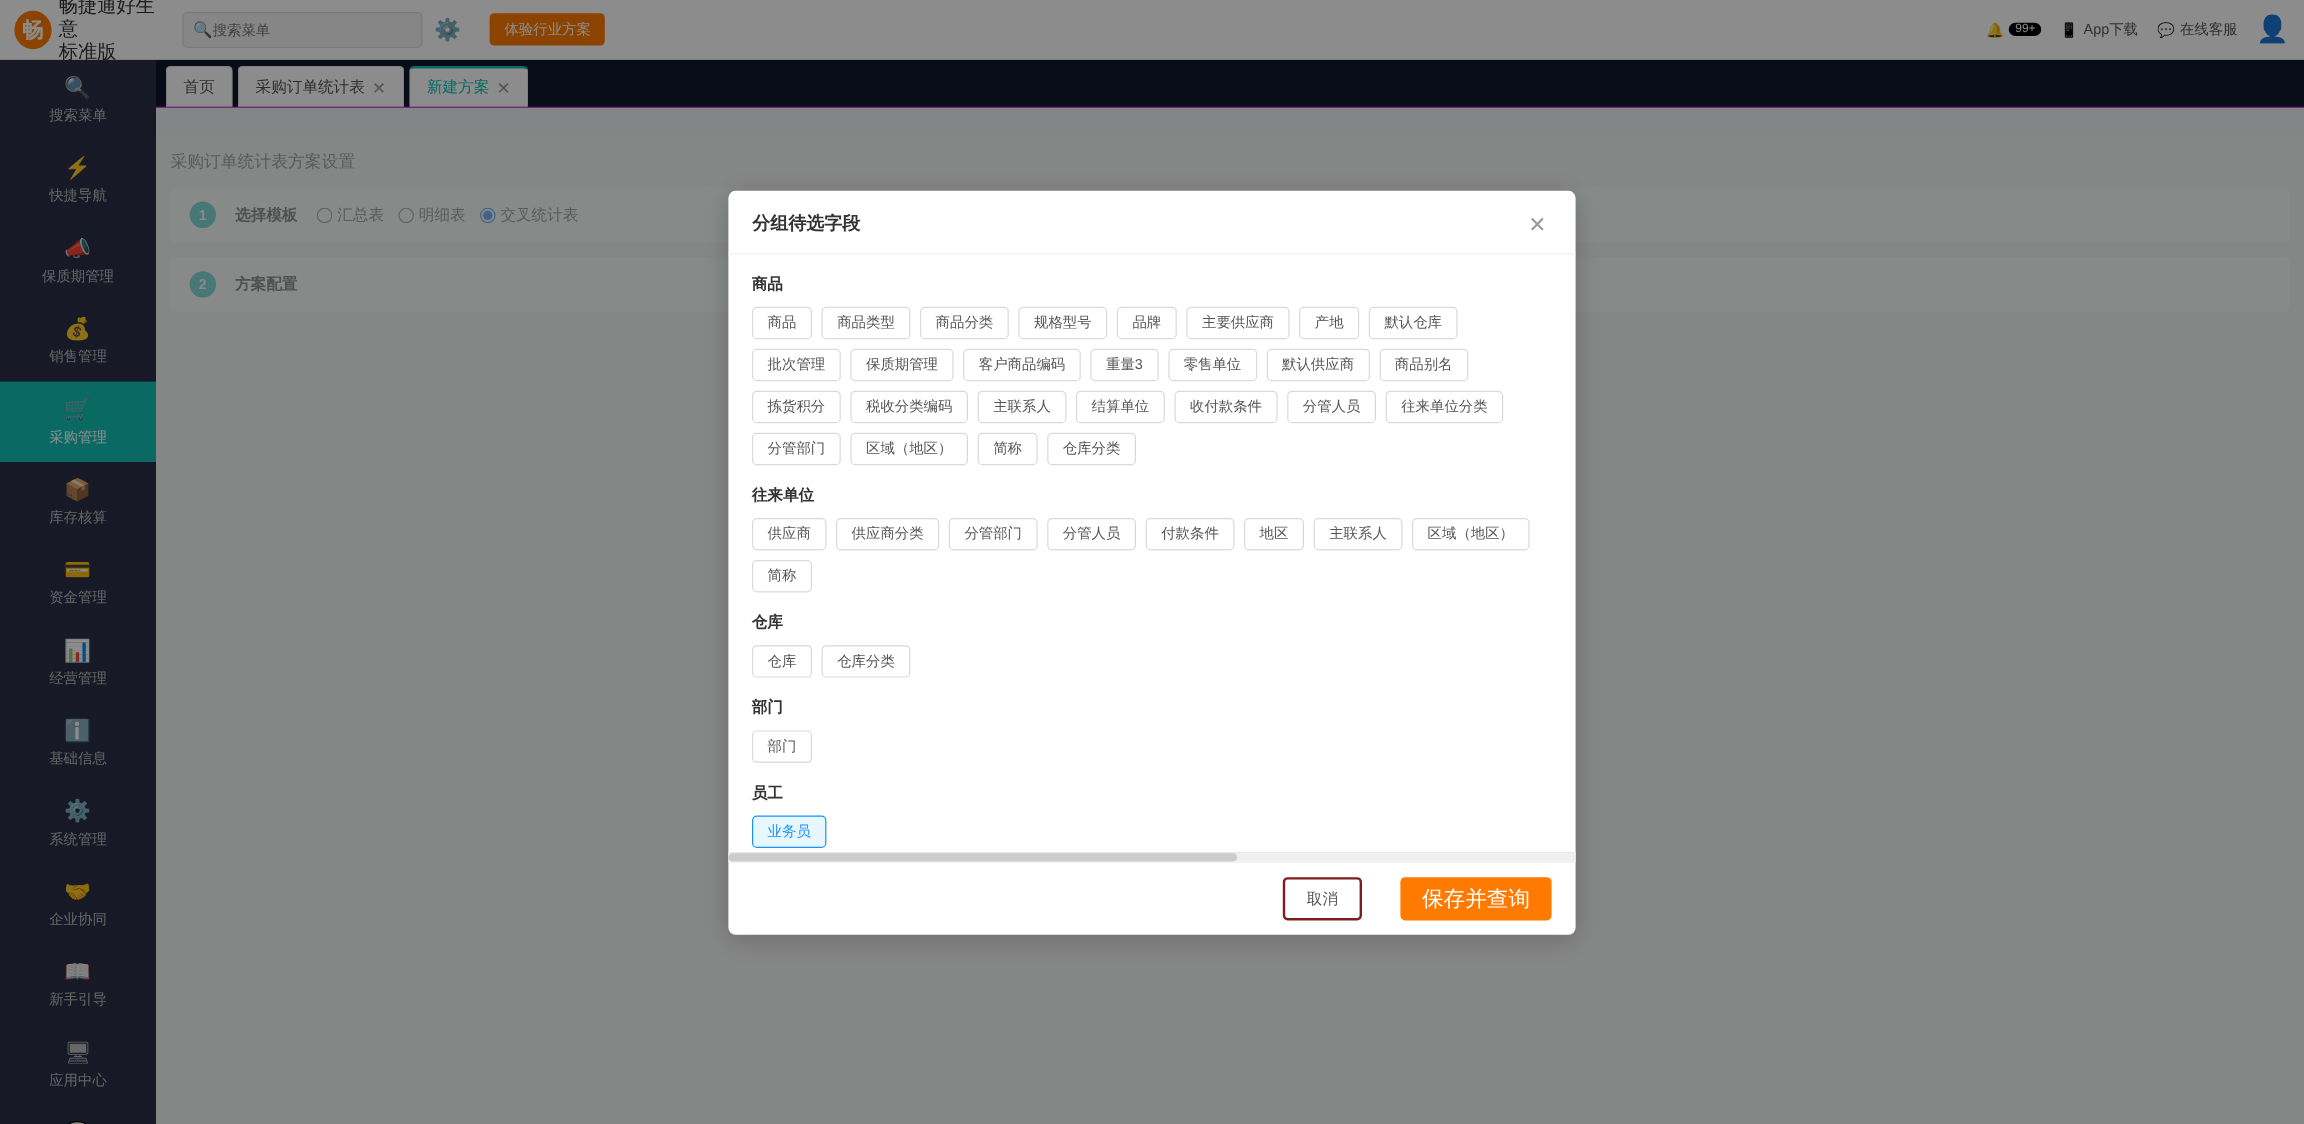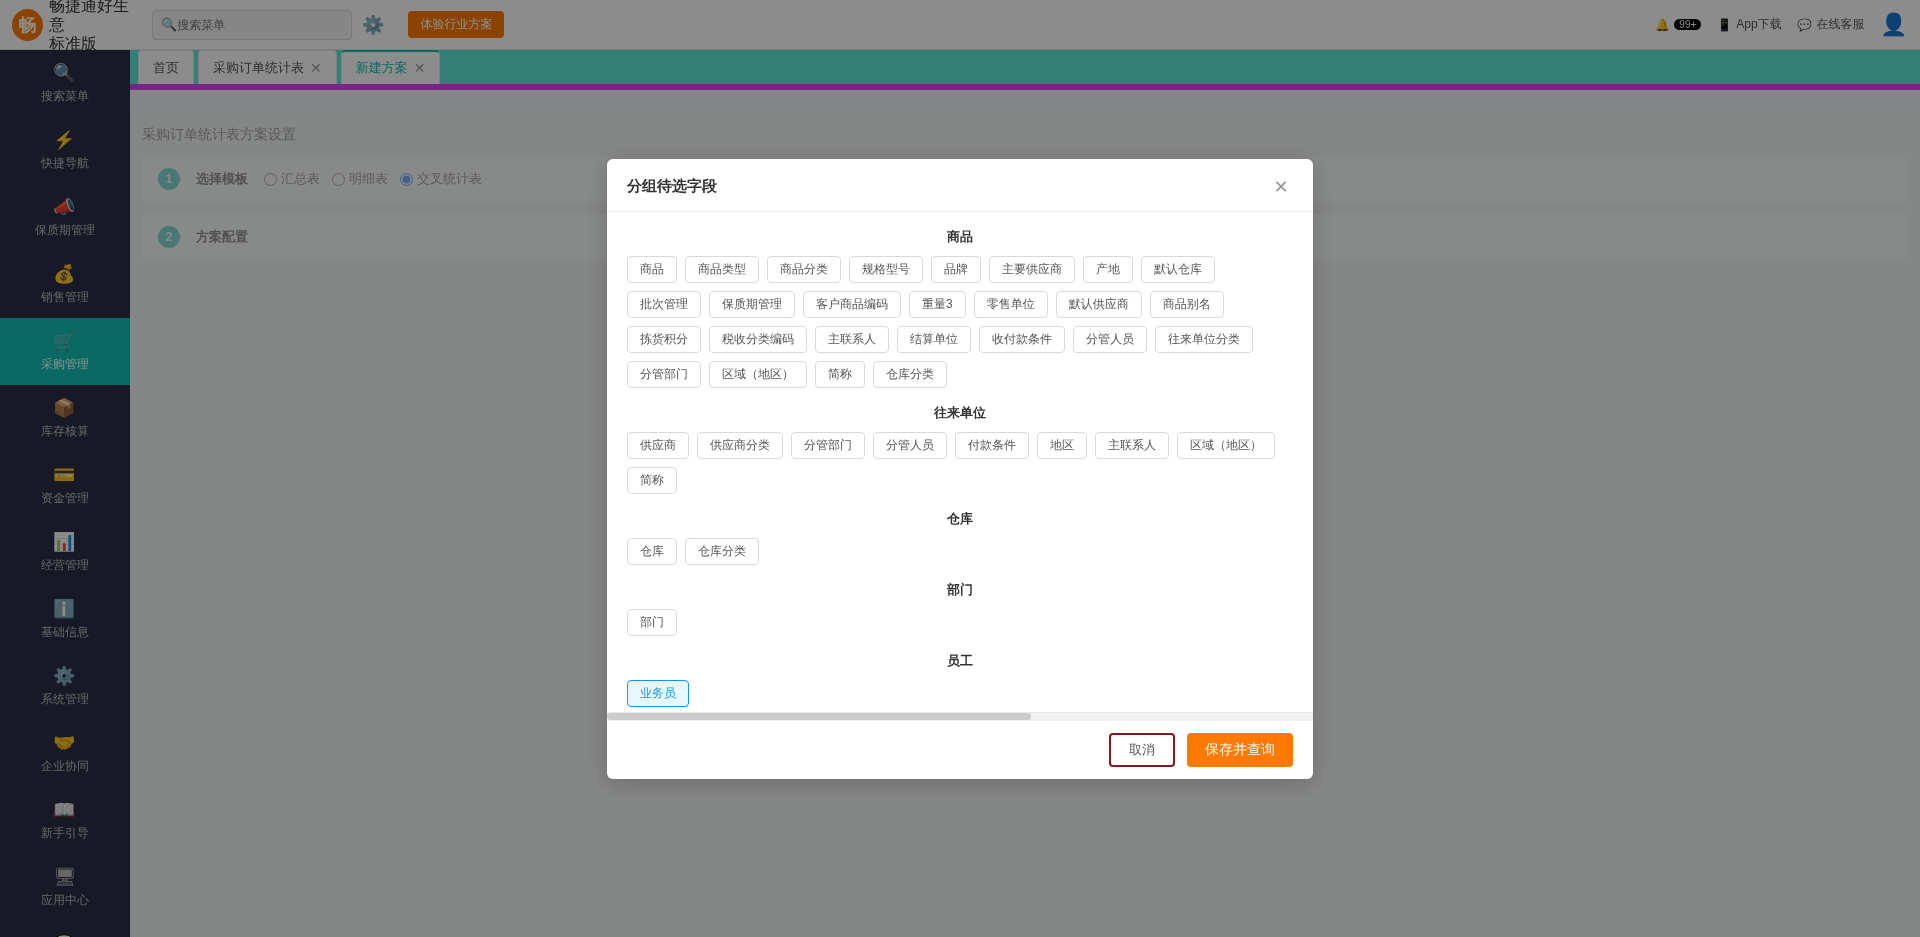--- a/index.html
+++ b/index.html
@@ -61,25 +61,25 @@
       border-radius: 10px;
       font-size: 10px;
       padding: 0 5px;
       min-width: 18px;
       text-align: center;
     }
 
     
     .tab-bar {
       position: fixed; top: 50px; left: 130px; right: 0; height: 40px;
-      background: #5eead4;
+      background: #0f172a;
       display: flex; align-items: flex-end;
       padding: 0 8px;
       z-index: 99;
-      border-bottom: 6px solid #d946ef;
+      border-bottom: 1px solid #d946ef;
     }
     .tab-item {
       height: 34px;
       padding: 0 14px;
       background: #fff;
       border: 1px solid #e8e8e8;
       border-bottom: none;
       border-radius: 4px 4px 0 0;
       display: flex; align-items: center; gap: 6px;
       cursor: pointer;
@@ -152,21 +152,21 @@
       padding: 16px 20px;
     }
     .modal-footer {
       padding: 12px 20px;
       border-top: 1px solid #f0f0f0;
       display: flex; justify-content: flex-end; gap: 12px;
       flex-shrink: 0;
     }
 
     
-    .field-section { margin-bottom: 16px; text-align: center; }
+    .field-section { margin-bottom: 16px; }
     .section-title {
       font-size: 13px; font-weight: bold; color: #333;
       margin-bottom: 10px;
     }
     .field-tags {
       display: flex; flex-wrap: wrap; gap: 8px;
     }
     .field-tag {
       border: 1px solid #d9d9d9;
       border-radius: 4px;
@@ -209,21 +209,22 @@
       cursor: pointer;
       font-size: 13px;
     }
     .btn-primary {
       background: #ff7a00;
       color: #fff;
       border: none;
       padding: 6px 18px;
       border-radius: 4px;
       cursor: pointer;
-      font-size: 14px;
+      font-size: 18px;
+      margin-left: 20px;
     }
 
     
     .bg-page { opacity: 0.5; }
     .step-header {
       display: flex; align-items: center; gap: 16px;
       background: #fff; padding: 12px 16px; border-radius: 4px;
       margin-bottom: 12px;
     }
     .step-badge {

